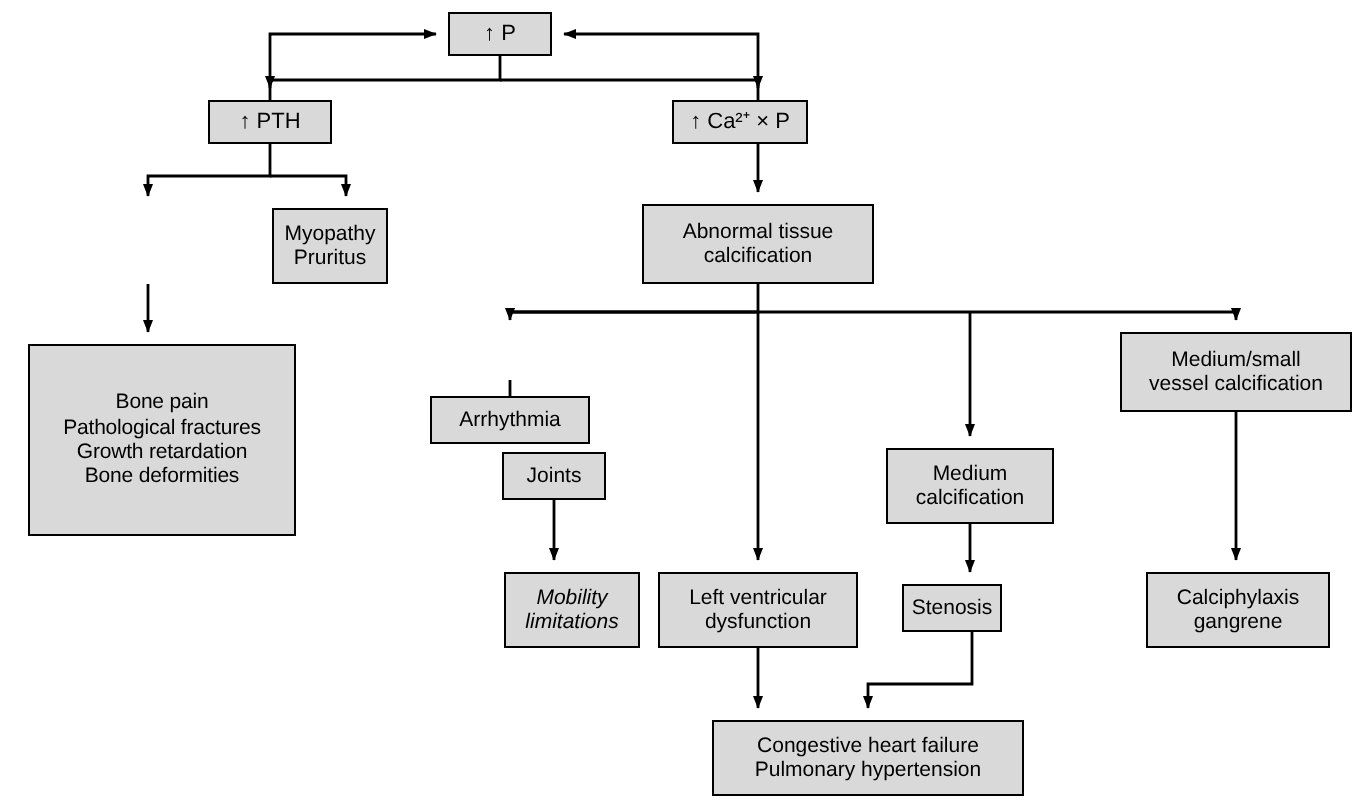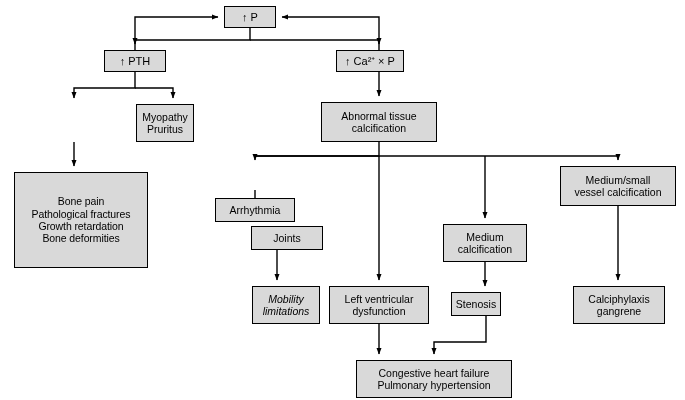--- a/index.html
+++ b/index.html
@@ -105,21 +105,21 @@
 Bone deformities</div>
 
   <div class="node small" style="left:321px;top:102px;width:116px;height:40px;">Abnormal tissue
 calcification</div>
 
   <div class="node small" style="left:215px;top:166px;width:80px;height:24px;margin-top:32px;">Arrhythmia</div>
 
   <div class="node small" style="left:560px;top:166px;width:116px;height:40px;">Medium/small
 vessel calcification</div>
 
-  <div class="node small" style="left:251px;top:226px;width:72px;height:24px;">Joints</div>
+  <div class="node small" style="left:251px;top:226px;width:52px;height:24px;">Joints</div>
 
   <div class="node small" style="left:443px;top:224px;width:84px;height:38px;">Medium
 calcification</div>
 
   <div class="node small" style="left:252px;top:286px;width:68px;height:38px;font-style:italic;">Mobility
 limitations</div>
 
   <div class="node small" style="left:329px;top:286px;width:100px;height:38px;">Left ventricular
 dysfunction</div>
 

